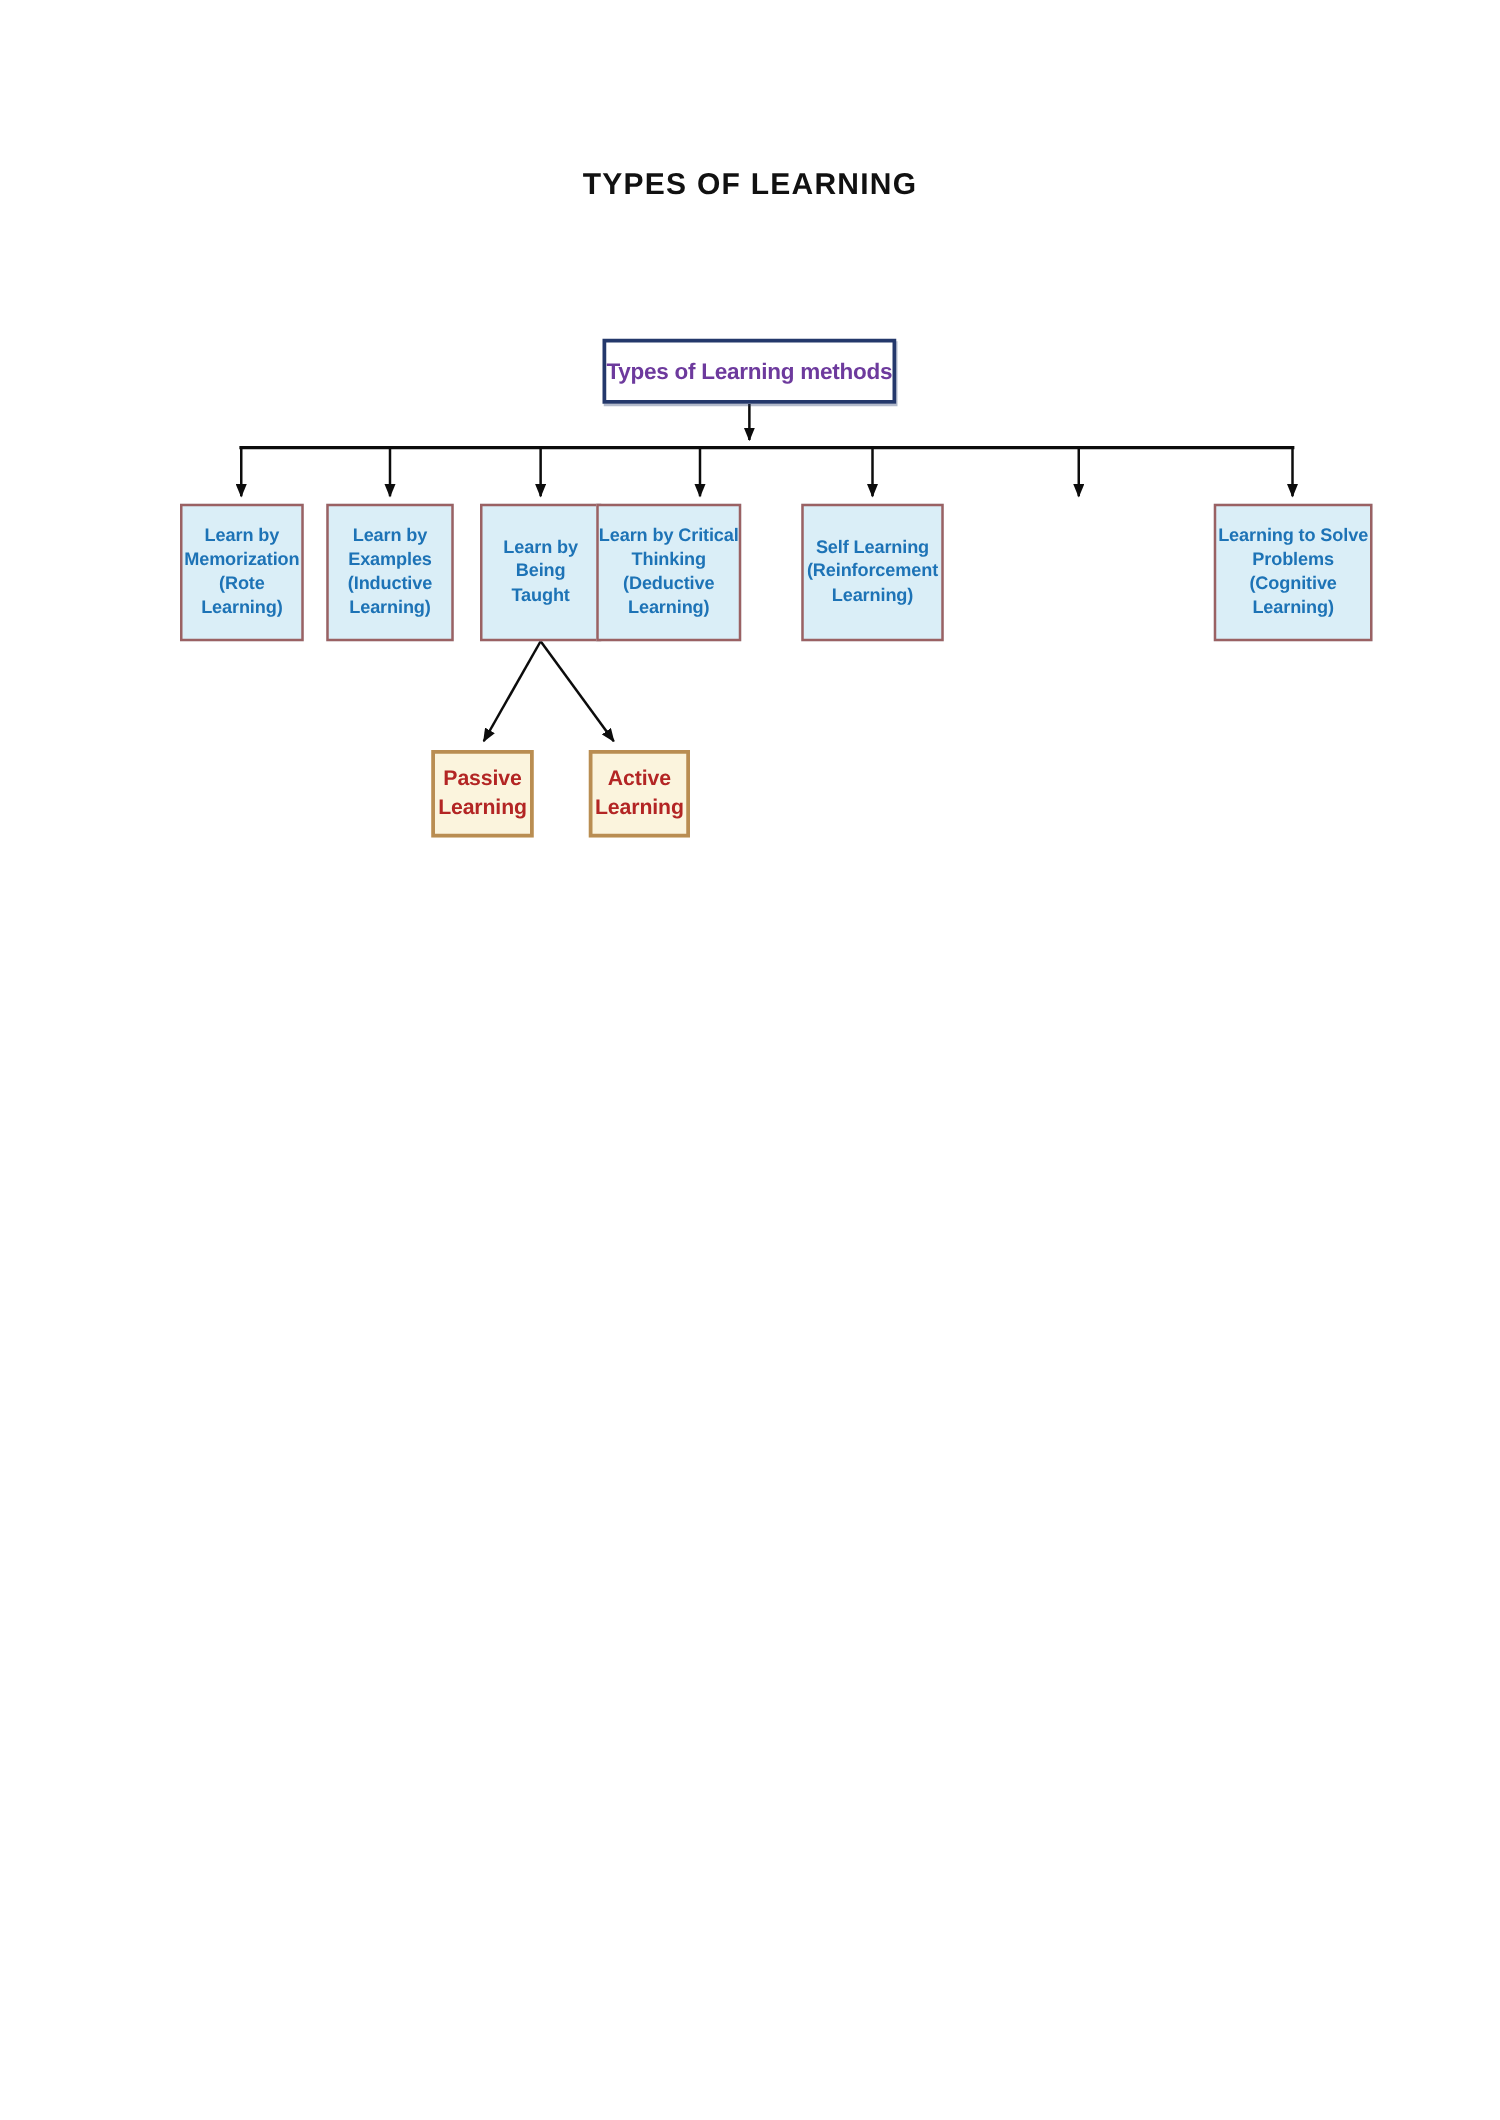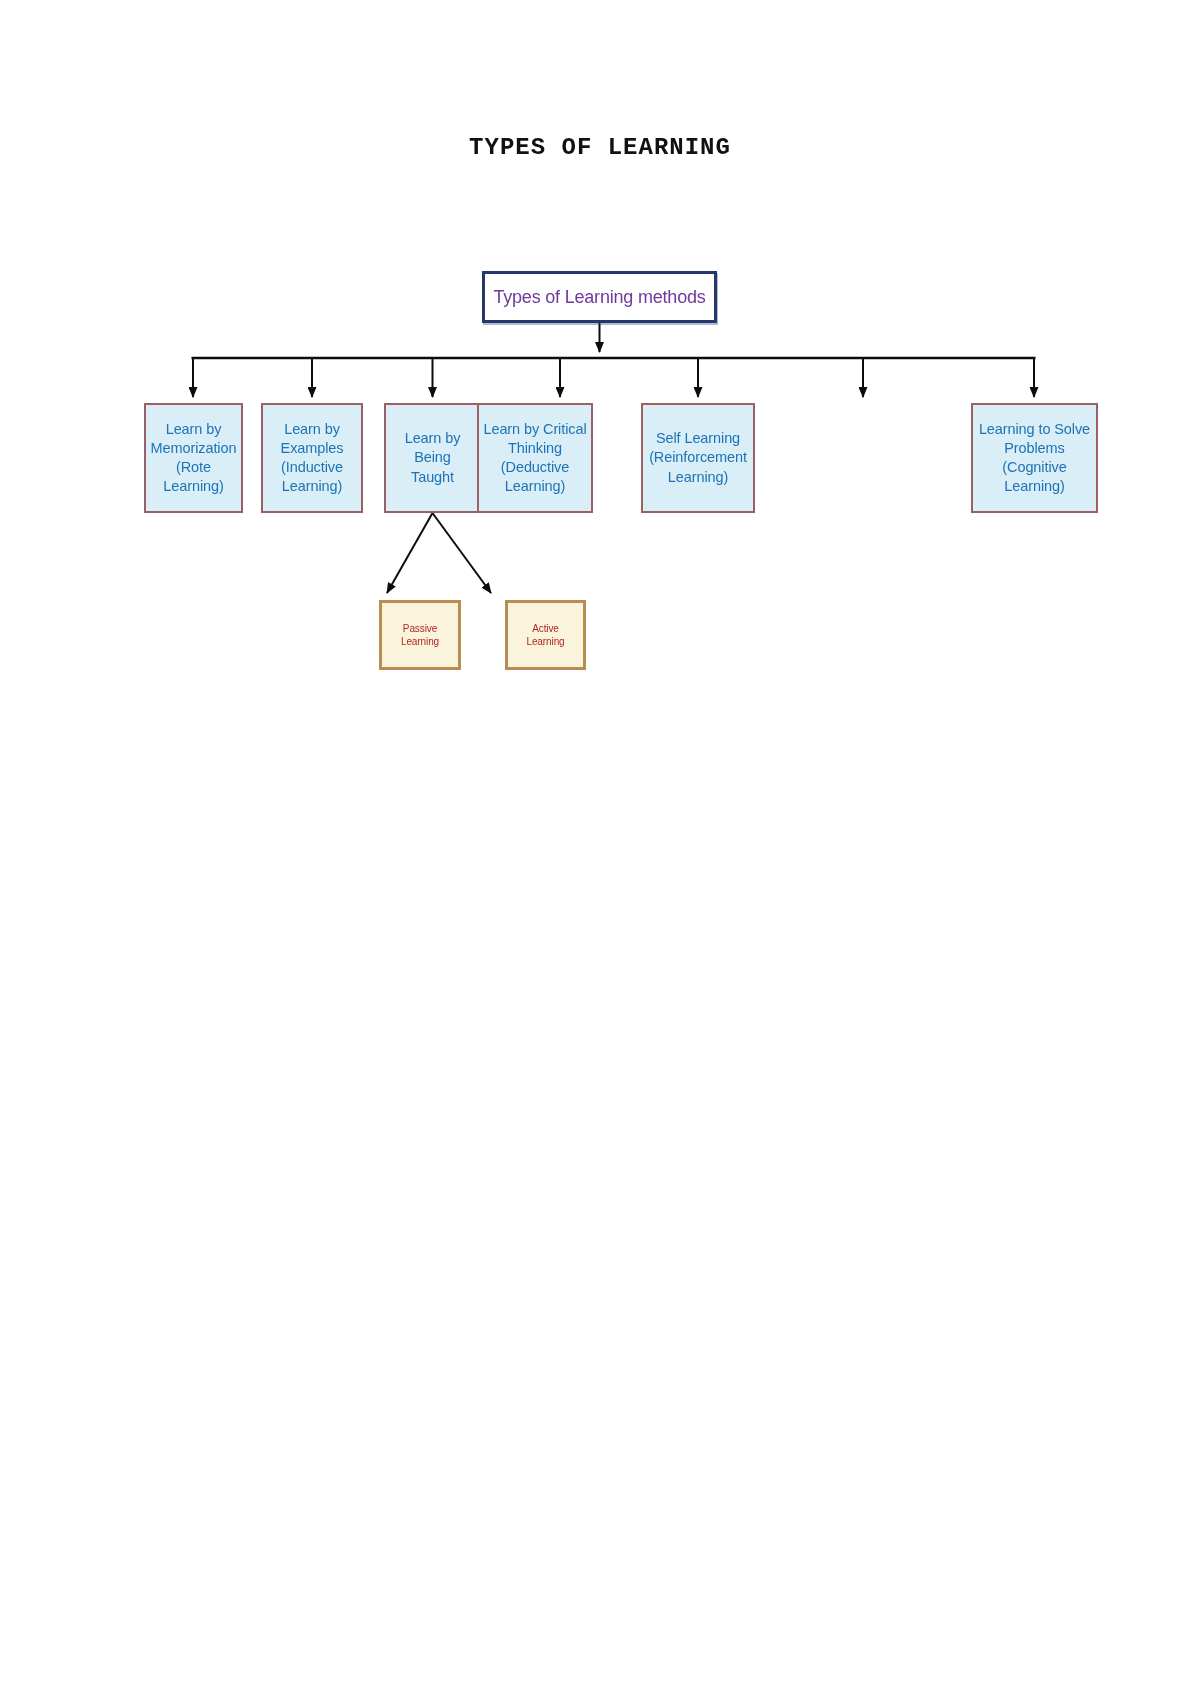--- a/index.html
+++ b/index.html
@@ -19,40 +19,40 @@
     position:relative;
     width:1200px;height:1696px;
     background:var(--page-bg);
     font-family:"Liberation Sans",sans-serif;
     overflow:hidden;
   }
   .doc-title{
     position:absolute;
     top:134px;left:0;width:1200px;
     text-align:center;
-    font-family:Liberation Mono, monospace;
+    font-family:Liberation Sans, sans-serif;
     font-weight:bold;
     font-size:24px;
     letter-spacing:1px;
     color:#111111;
   }
   .edges{
     position:absolute;top:0;left:0;
     pointer-events:none;
   }
   .edge{stroke:var(--arrow);stroke-width:2;fill:none;}
   .edge.bus{stroke-width:2.6;}
   .ah{fill:var(--arrow);}
   .node{
     position:absolute;
     box-sizing:border-box;
     display:flex;align-items:center;justify-content:center;
     text-align:center;
     white-space:pre-line;
-    font-weight:normal;
+    font-weight:bold;
     letter-spacing:-0.1px;
   }
   .node.root{
     left:482px;top:271px;width:235px;height:52px;
     background:#ffffff;
     border:3px solid var(--root-border);
     color:var(--root-text);
     font-size:18px;
     letter-spacing:-0.2px;
     box-shadow:1px 2px 0 rgba(36,56,107,0.35);
@@ -63,23 +63,22 @@
     border:2px solid var(--node-border);
     color:var(--node-text);
     font-size:14.5px;
     line-height:1.32;
   }
   .node.leaf{
     top:600px;height:70px;
     background:var(--leaf-fill);
     border:3px solid var(--leaf-border);
     color:var(--leaf-text);
-    font-size:10px;
+    font-size:17px;
     line-height:1.35;
-    margin-left:34px;
   }
 </style>
 </head>
 <body>
 
 <div class="canvas">
 
   <div class="doc-title">TYPES OF LEARNING</div>
 
   <svg class="edges" width="1200" height="720" viewBox="0 0 1200 720">

